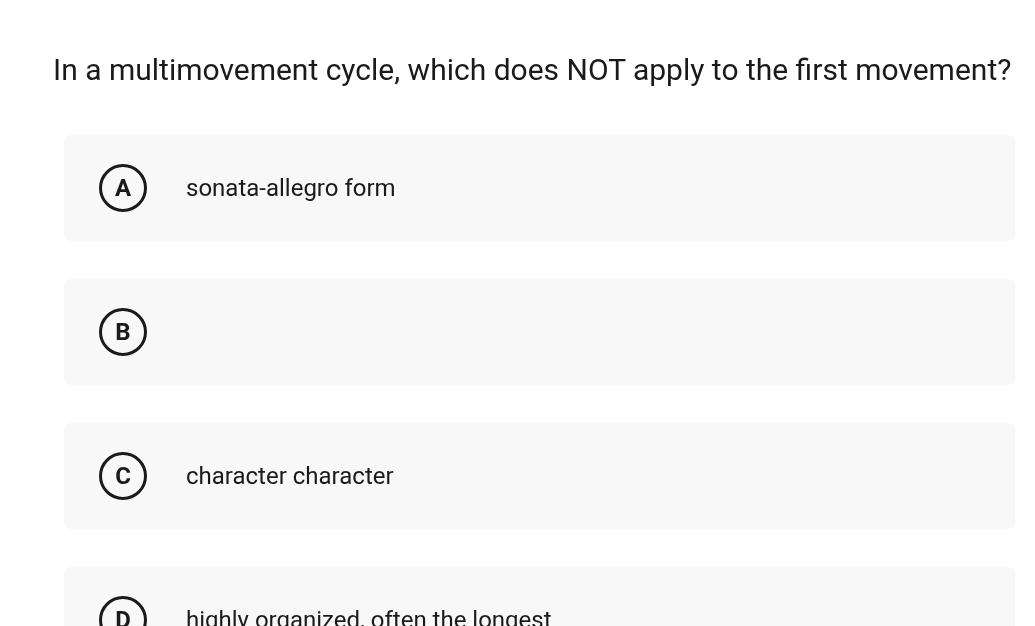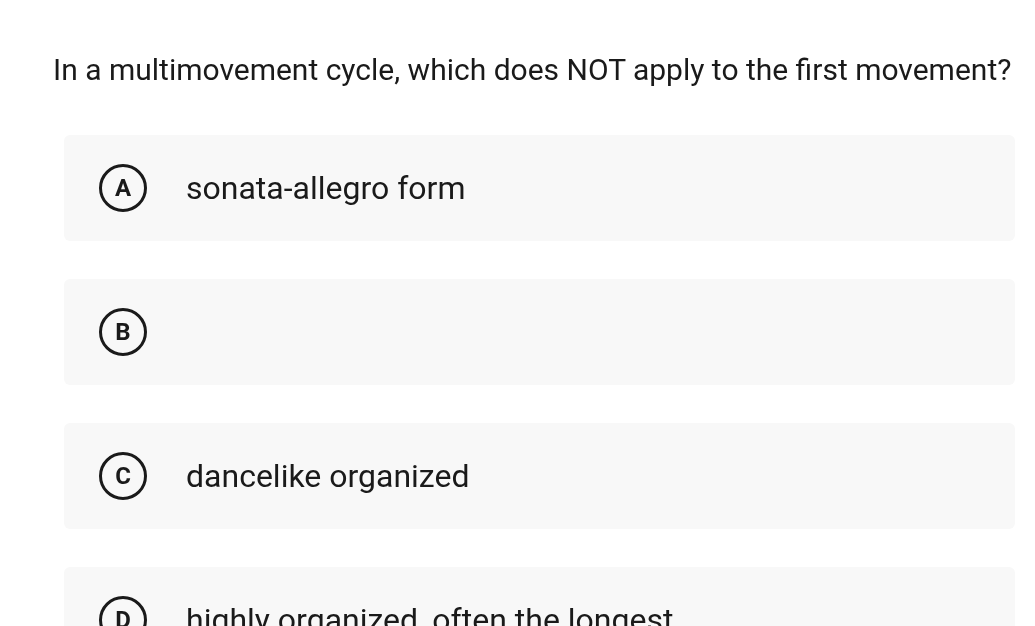--- a/index.html
+++ b/index.html
@@ -41,39 +41,39 @@
       display: flex;
       align-items: center;
       justify-content: center;
       font-size: 24px;
       font-weight: 700;
       color: #1a1a1a;
       flex-shrink: 0;
       margin-right: 28px;
     }
     .option-text {
-      font-size: 32px;
+      font-size: 24px;
       color: #1a1a1a;
       font-weight: 400;
     }
   </style>
 </head>
 <body>
 
 <div class="question-text">In a multimovement cycle, which does NOT apply to the first movement?</div>
 
 <div class="options-container">
   <div class="option">
     <div class="option-letter">A</div>
     <div class="option-text">sonata-allegro form</div>
   </div>
   <div class="option">
     <div class="option-letter">B</div>
   </div>
   <div class="option">
     <div class="option-letter">C</div>
-    <div class="option-text">dancelike organized</div>
+    <div class="option-text">character character</div>
   </div>
   <div class="option">
     <div class="option-letter">D</div>
     <div class="option-text">highly organized, often the longest</div>
   </div>
 </div>
 
 </body></html>

